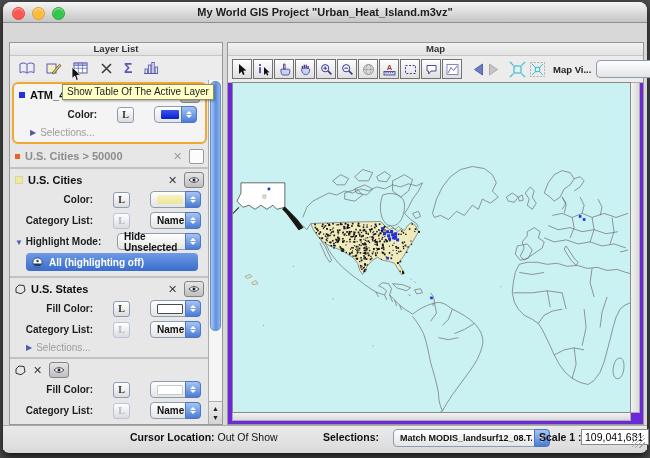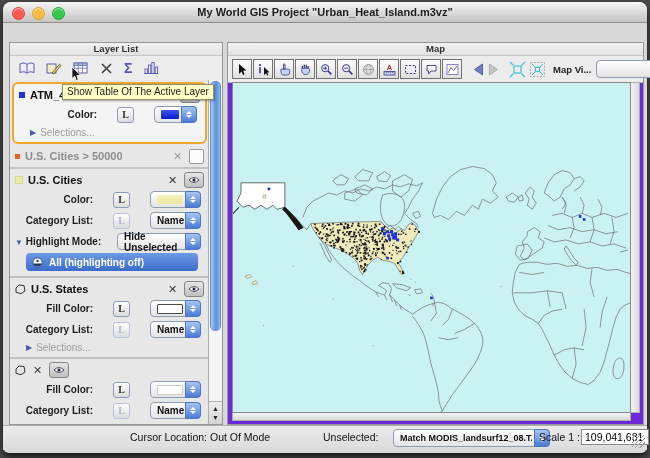--- a/index.html
+++ b/index.html
@@ -69,21 +69,21 @@
   .extbtn{width:20px;display:flex;align-items:center;justify-content:center;flex:none}
   .mviewlab{font-size:9.5px;font-weight:bold;color:#222;margin:0 5px 0 6px;white-space:nowrap}
   .mview{width:84px;height:16px;flex:none}
   .mapArea{position:absolute;top:39px;left:4px;right:12px;bottom:11px;border:1px solid #8a8a8a;background:var(--ocean,#CBF2F2);overflow:hidden}
   .mapArea svg{display:block;width:100%;height:100%}
   .vsb{position:absolute;top:39px;right:3px;bottom:11px;width:8px;background:linear-gradient(90deg,#F3F3F3,#D9D9D9);border:1px solid #ABABAB;border-left:none}
   .hsb{position:absolute;left:4px;right:12px;bottom:3px;height:7px;background:linear-gradient(#F3F3F3,#D9D9D9);border:1px solid #ABABAB;border-top:none}
   
   .status{position:absolute;left:0;right:0;bottom:3px;height:24px;border-top:1px solid #ABABAB;background:linear-gradient(#EAEAEA,#DCDCDC);font-size:10.5px;color:#111}
   .status .item{position:absolute;top:5px;white-space:nowrap}
-  .b{font-weight:normal}
+  .b{font-weight:bold}
   .projpop{position:absolute;left:390px;top:3px;width:132px;height:16px;font-weight:normal}
   .projpop span{font-size:9px;overflow:hidden;white-space:nowrap;font-weight:bold}
   .scaleinput{position:absolute;left:578px;top:3px;width:60px;height:14px;border:1px solid #8a8a8a;background:#fff;font-size:10.5px;padding:0 3px;font-family:"Liberation Sans",sans-serif}
   .grip{position:absolute;right:2px;bottom:2px;width:13px;height:13px;background:repeating-linear-gradient(135deg,transparent 0 2px,#A5A5A5 2px 3px);border-bottom-right-radius:5px}
 </style>
 </head>
 <body>
 
 <div class="win">
 
@@ -873,22 +873,22 @@
             </g>
         </svg>
       </div>
       <div class="vsb"></div>
       <div class="hsb"></div>
     </div>
 
   </div>
 
   <div class="status">
-    <span class="item" style="left:127px"><span class="b">Cursor Location:</span> <span>Out Of Mode</span></span>
-    <span class="item b" style="left:320px">Unselected:</span>
+    <span class="item" style="left:127px"><span class="b">Cursor Location:</span> <span>Out Of Show</span></span>
+    <span class="item b" style="left:320px">Selections:</span>
     <span class="popup projpop">
         <span>Match MODIS_landsurf12_08.T...</span>
         <span class="stp"></span>
       </span>
     <span class="item b" style="left:536px">Scale 1 :</span>
     <input class="scaleinput" value="109,041,681" style="">
     <span class="grip"></span>
   </div>
 
 </div>

